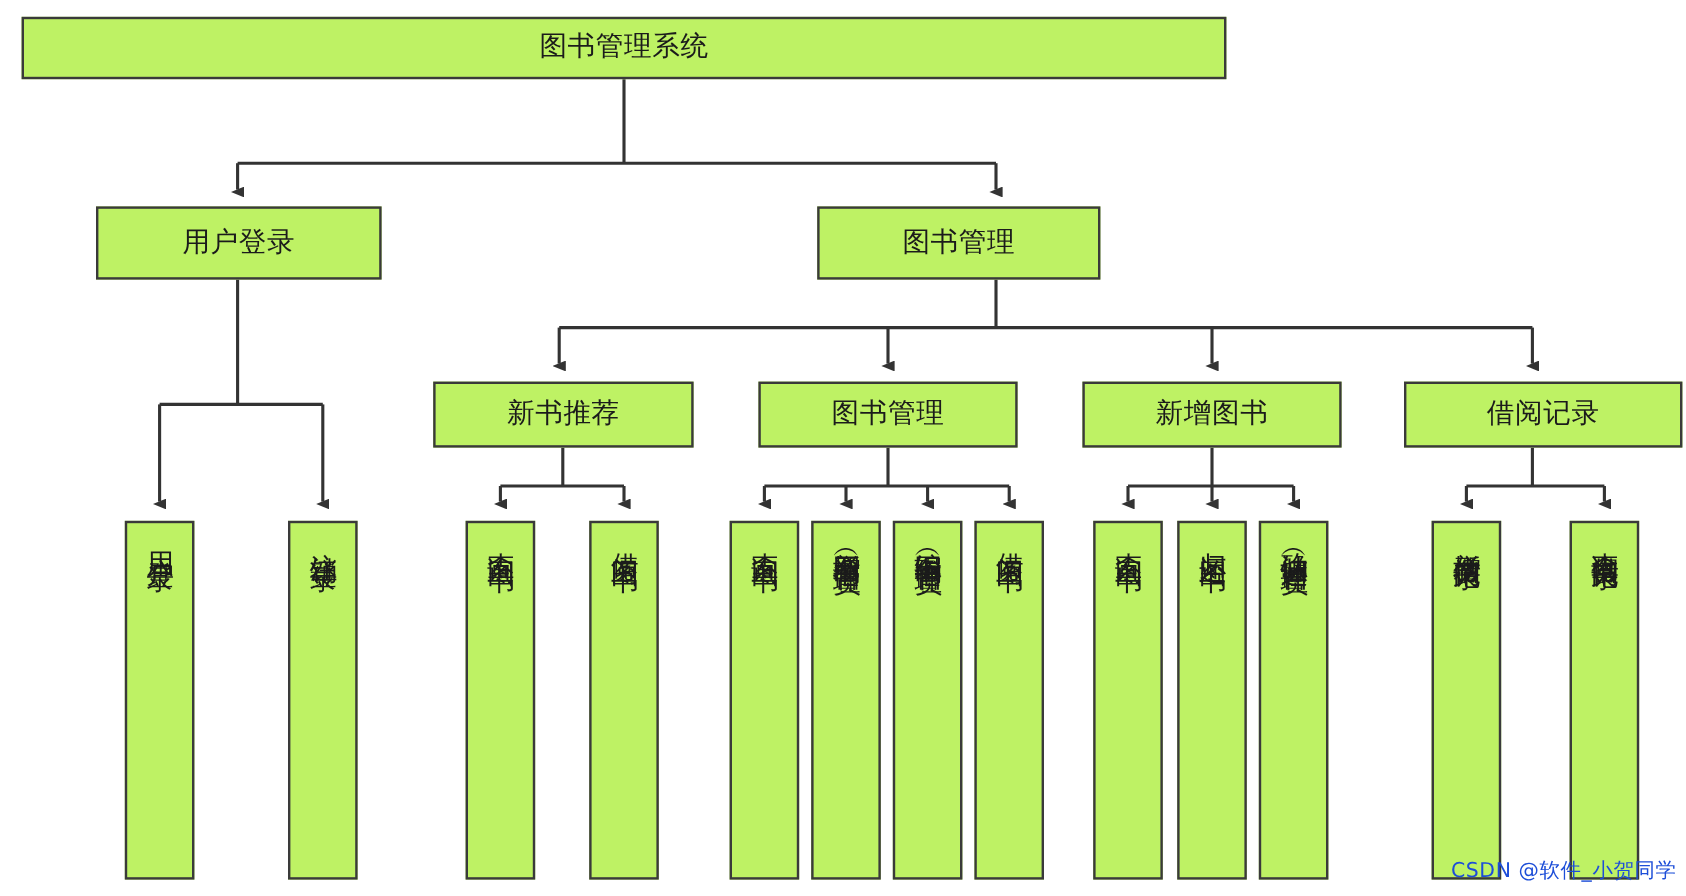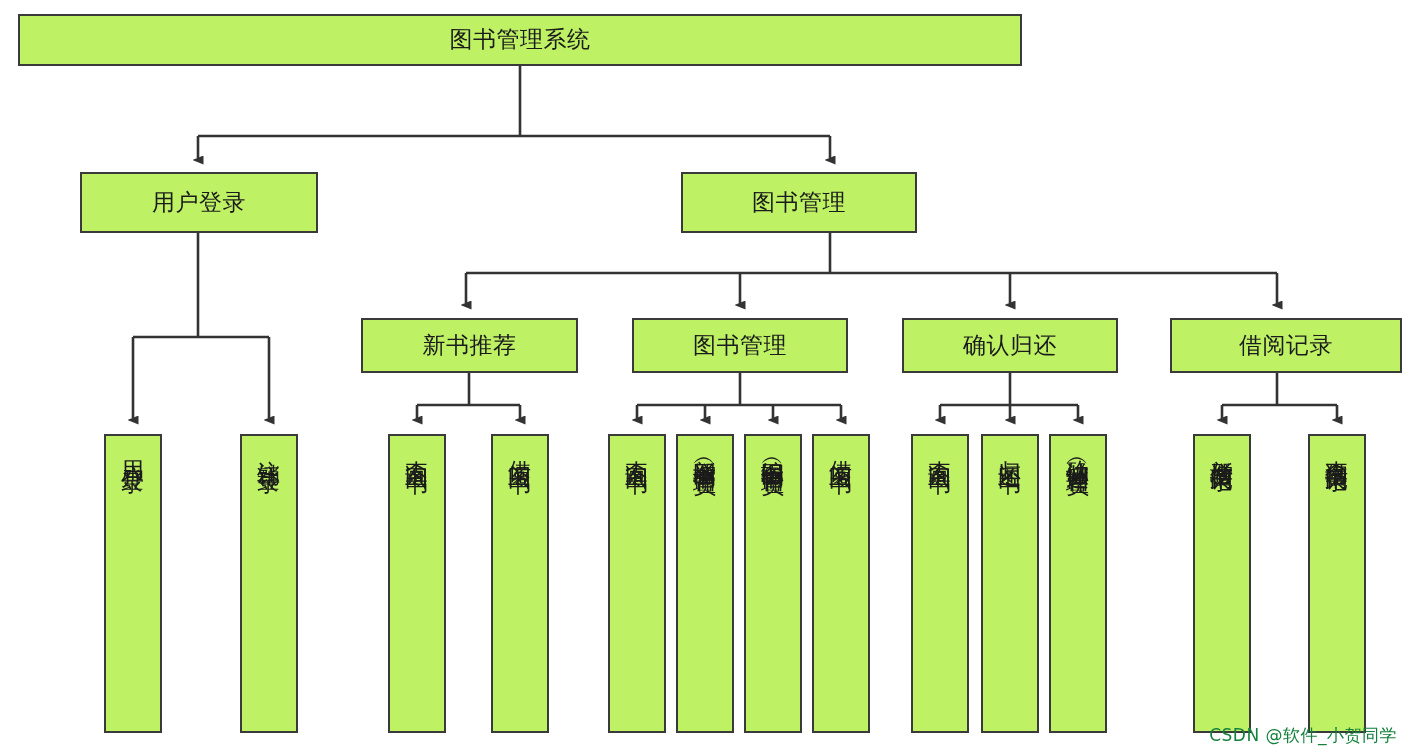--- a/index.html
+++ b/index.html
@@ -65,23 +65,23 @@
     letter-spacing: 4px;
     white-space: normal;
     max-height: 100%;
   }
   .node.v.tall .lbl {
     letter-spacing: 2px;
   }
   #watermark {
     position: absolute;
     right: 8px;
-    bottom: 0;
+    bottom: 10px;
     font-size: 17px;
-    color: #15803d;
+    color: #1d4ed8;
     white-space: nowrap;
     letter-spacing: 0.5px;
     user-select: none;
   }
 </style>
 </head>
 <body>
 
 <div id="diagram">
 
@@ -149,21 +149,21 @@
 
   <div class="node h" style="left:361px; top:318px; width:217px; height:55px;">
     <span class="lbl">新书推荐</span>
   </div>
 
   <div class="node h" style="left:632px; top:318px; width:216px; height:55px;">
     <span class="lbl">图书管理</span>
   </div>
 
   <div class="node h" style="left:902px; top:318px; width:216px; height:55px;">
-    <span class="lbl">确认归还</span>
+    <span class="lbl">新增图书</span>
   </div>
 
   <div class="node h" style="left:1170px; top:318px; width:232px; height:55px;">
     <span class="lbl">借阅记录</span>
   </div>
 
   <div class="node v" style="left:104px; top:434px; width:58px; height:299px;">
     <span class="lbl">用户登录</span>
   </div>
 

